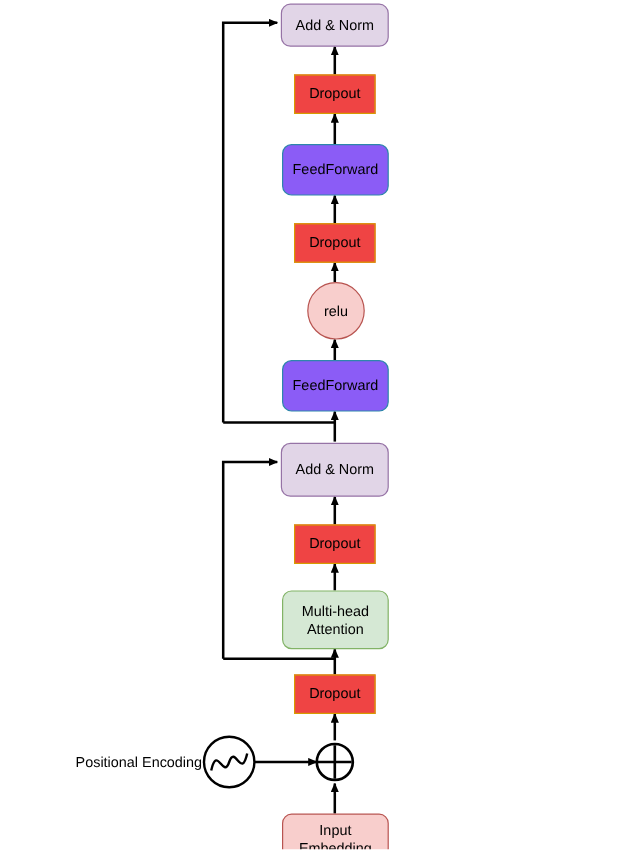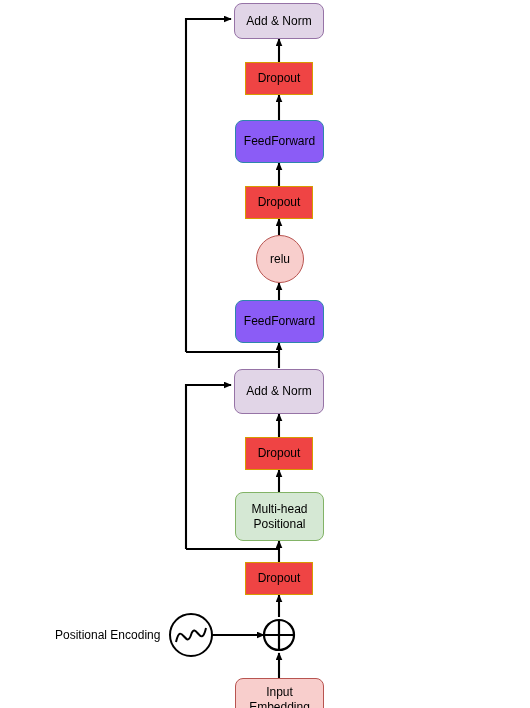--- a/index.html
+++ b/index.html
@@ -57,20 +57,21 @@
     background: #f8cecc;
     border: 1.4px solid #b85450;
     border-radius: 50%;
   }
   .plain-label {
     position: absolute;
     font-size: 12px;
     color: #000000;
     font-family: "Liberation Sans", sans-serif;
     white-space: nowrap;
+    margin-left: 8px;
   }
   svg.wires {
     position: absolute;
     left: 0;
     top: 0;
     width: 530px;
     height: 708px;
     pointer-events: none;
   }
 </style>
@@ -143,21 +144,21 @@
 
   <div class="node relu-circle" style="left:256px; top:235px; width:48px; height:48px;">relu</div>
 
   <div class="node feedforward" style="left:235px; top:300px; width:89px; height:43px;">FeedForward</div>
 
   <div class="node addnorm" style="left:234px; top:369px; width:90px; height:45px;">Add &amp; Norm</div>
 
   <div class="node dropout" style="left:245px; top:437px; width:68px; height:33px;">Dropout</div>
 
   <div class="node attention" style="left:235px; top:492px; width:89px; height:49px;">Multi-head
-Positional</div>
+Attention</div>
 
   <div class="node dropout" style="left:245px; top:562px; width:68px; height:33px;">Dropout</div>
 
   <div class="node embedding" style="left:235px; top:678px; width:89px; height:43px;">Input
 Embedding</div>
 
   <div class="plain-label" style="left:55px; top:628px;">Positional Encoding</div>
 
 </div>
 

